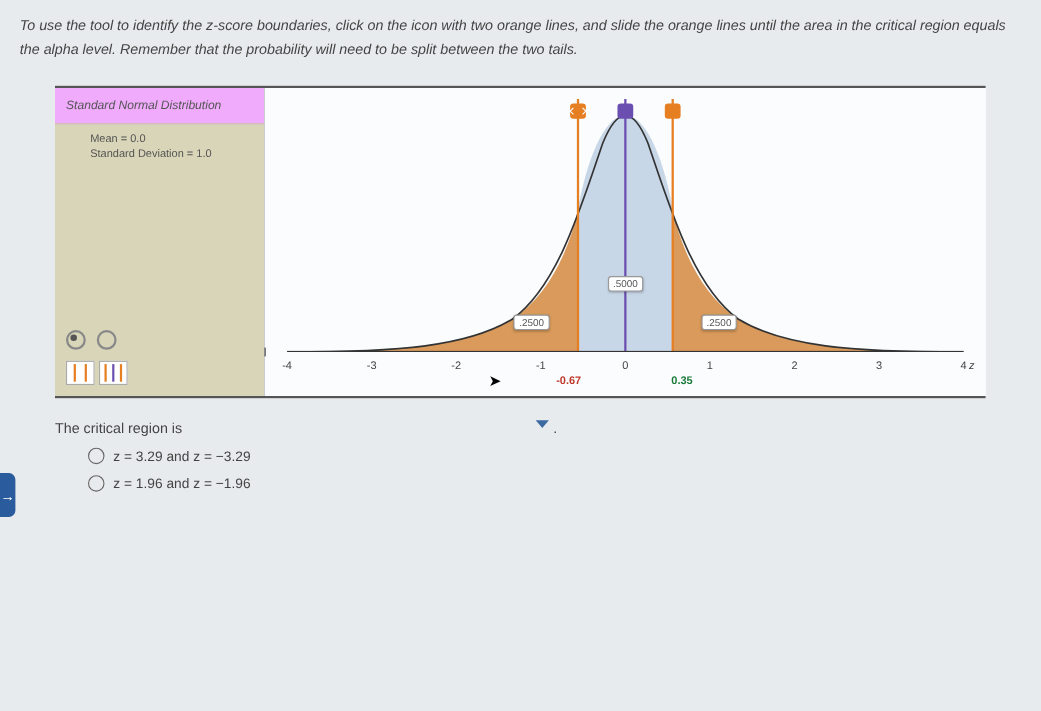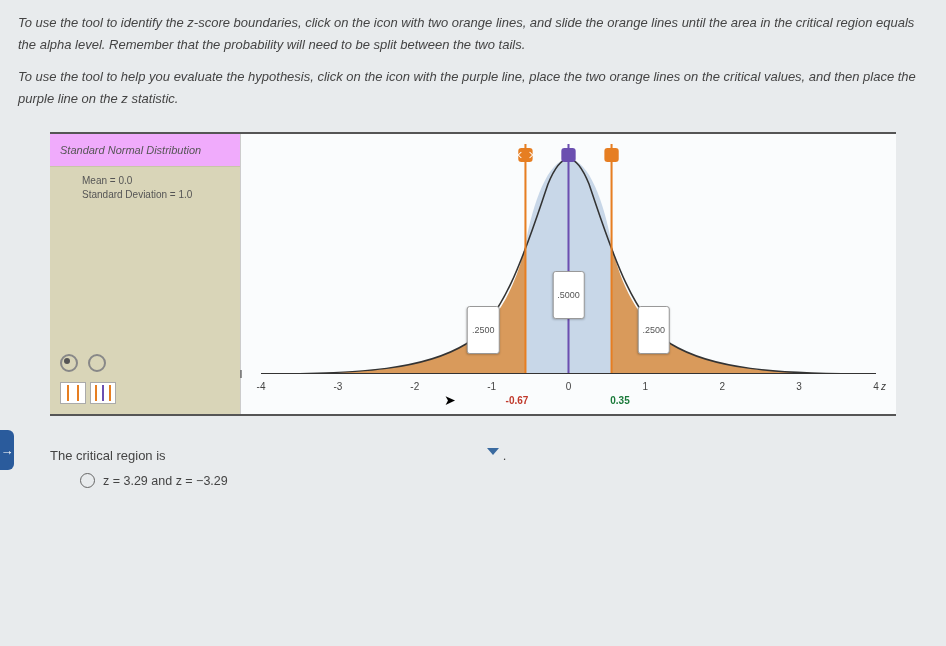--- a/index.html
+++ b/index.html
@@ -117,40 +117,40 @@
     position: absolute;
     left: 20px; right: 20px;
     top: 10px; bottom: 40px;
   }
   .prob-label {
     position: absolute;
     background: #fff;
     border: 1px solid #999;
     border-radius: 3px;
     font-size: 9px;
-    padding: 18px 4px;
+    padding: 1px 4px;
     color: #555;
     transform: translateX(-50%);
     box-shadow: 0 1px 2px rgba(0,0,0,0.2);
   }
   .marker-label {
     position: absolute;
     font-size: 10px;
     font-weight: bold;
     transform: translateX(-50%);
   }
   .marker-label.neg { color: #c0392b; text-align: right; }
   .marker-label.pos { color: #1a7a3a; }
   .cursor-arrow {
     position: absolute;
     font-size: 14px;
     color: #000;
   }
   .question-block {
-    margin: 32px 50px 10px 50px;
+    margin: 20px 50px 10px 50px;
     font-size: 13px;
     color: #444;
   }
   .fill-blank {
     display: inline-block;
     position: relative;
     width: 330px;
     vertical-align: middle;
   }
   .fill-blank .line {
@@ -190,21 +190,20 @@
     border-radius: 0 6px 6px 0;
     display:flex; align-items:center; justify-content:center;
     color:#fff;
   }
 </style>
 </head>
 <body>
 
 <div class="intro">
   <p>To use the tool to identify the z-score boundaries, click on the icon with two orange lines, and slide the orange lines until the area in the critical region equals the alpha level. Remember that the probability will need to be split between the two tails.</p>
-  <p>To use the tool to help you evaluate the hypothesis, click on the icon with the purple line, place the two orange lines on the critical values, and then place the purple line on the z statistic.</p>
 </div>
 
 <div class="tool-frame">
   <div class="left-panel">
     <div class="panel-title">Standard Normal Distribution</div>
     <div class="panel-body">
       <div>Mean = 0.0</div>
       <div>Standard Deviation = 1.0</div>
     </div>
     <div class="panel-controls">
@@ -301,18 +300,22 @@
       <span class="dropdown-caret"></span>
     </span>
     <span>.</span>
   </div>
 
   <div class="options">
     <div class="option-row">
       <span class="option-radio"></span>
       <span>z = 3.29 and z = −3.29</span>
     </div>
+    <div class="option-row">
+      <span class="option-radio"></span>
+      <span>z = 1.96 and z = −1.96</span>
+    </div>
   </div>
 </div>
 
 <div class="left-nav">
   <span>→</span>
 </div>
 
 </body></html>

